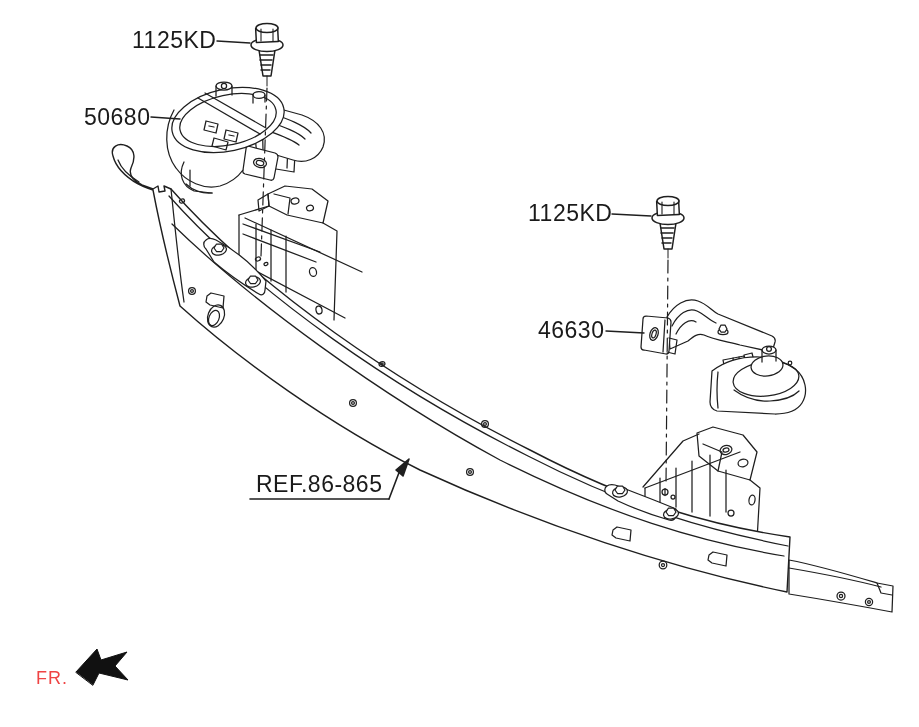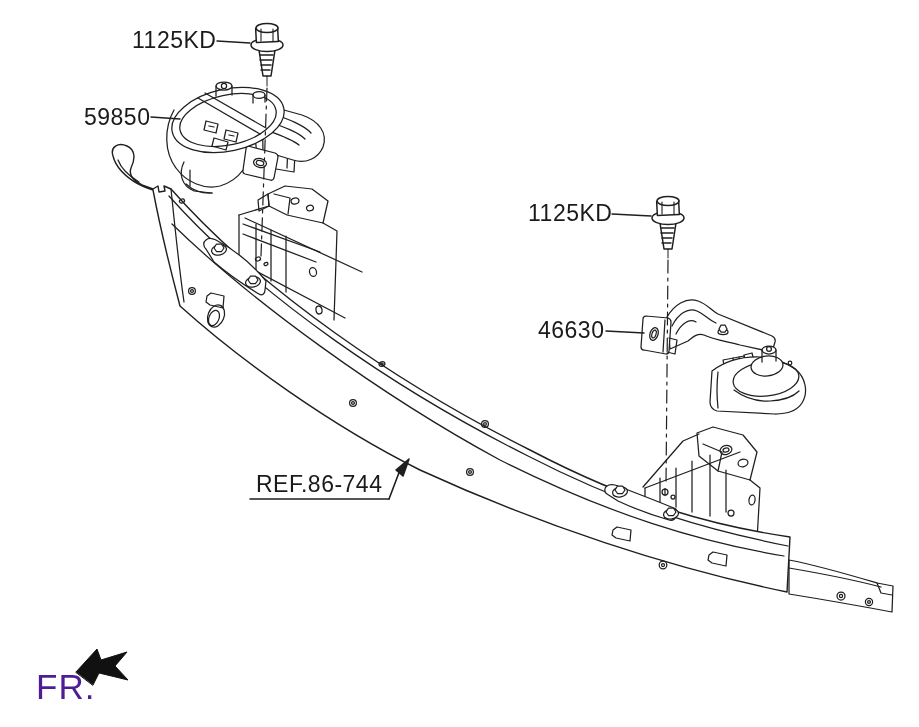--- a/index.html
+++ b/index.html
@@ -1,21 +1,21 @@
 <!DOCTYPE html>
 <html><head>
 <meta charset="utf-8">
 <style>
   html,body{margin:0;padding:0;background:#ffffff;}
   .stage{position:relative;width:919px;height:727px;background:#ffffff;overflow:hidden;
          font-family:"Liberation Sans",sans-serif;}
   .stage svg{position:absolute;left:0;top:0;}
   .lbl{position:absolute;font-size:23px;line-height:1;color:#1a1a1a;letter-spacing:.5px;
        white-space:nowrap;user-select:none;}
-  .lbl-fr{font-size:35px;letter-spacing:1px;color:#4c1d95;}
+  .lbl-fr{font-size:18px;letter-spacing:1px;color:#ef4444;}
 </style>
 </head>
 <body>
 
 <div class="stage">
 
 <svg width="919" height="727" viewBox="0 0 919 727" stroke="#1f1f1f" fill="none" stroke-width="1.25" stroke-linecap="round" stroke-linejoin="round">
 
   <g>
     <path d="M268,194 L285,186 L312,189 L328,201 L323,223 L287,215 L269,206 Z" fill="#fff"></path>
@@ -241,23 +241,23 @@
     <path d="M250,499 L389,499"></path>
     <path d="M389,499 L400,470"></path>
     <path d="M409,459 L396,470 L403,476 Z" fill="#1f1f1f"></path>
   </g>
 
   <path d="M76,672 L97,649 L101,660 L127,652 L115,666 L128,680 L99,673 L93,685 Z" fill="#111" stroke="#111" stroke-width="1"></path>
 </svg>
 
 <div class="lbl" style="left:132px;top:29px">1125KD</div>
 
-<div class="lbl" style="left:84px;top:106px">59850</div>
+<div class="lbl" style="left:84px;top:106px">50680</div>
 
 <div class="lbl" style="left:528px;top:202px">1125KD</div>
 
 <div class="lbl" style="left:538px;top:319px">46630</div>
 
-<div class="lbl" style="left:256px;top:473px">REF.86-744</div>
+<div class="lbl" style="left:256px;top:473px">REF.86-865</div>
 
 <div class="lbl lbl-fr" style="left:36px;top:669px">FR.</div>
 
 </div>
 
 </body></html>

